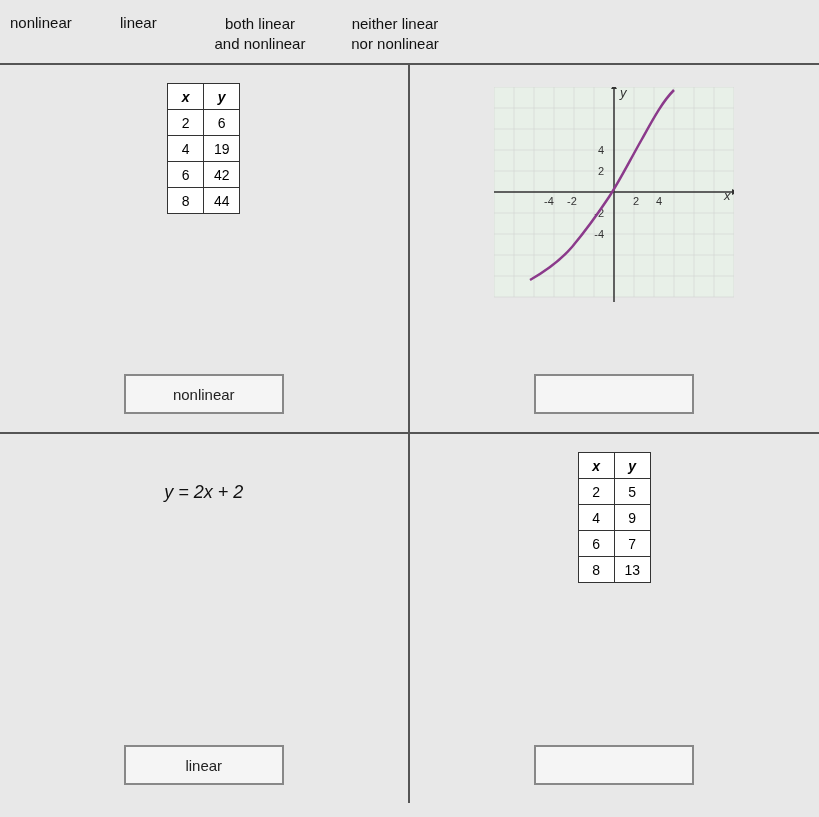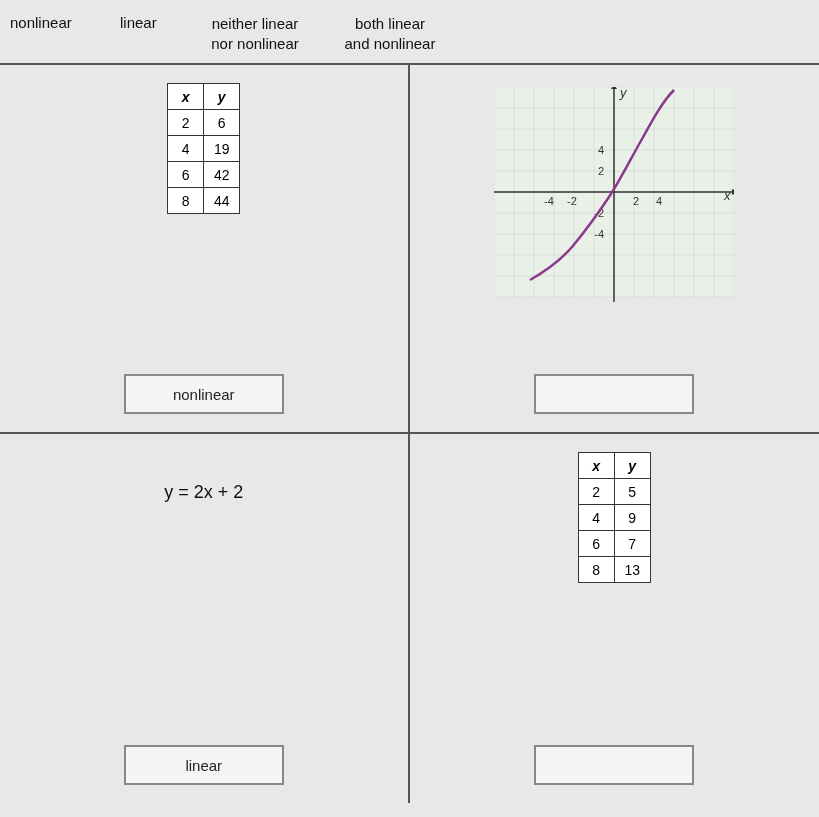--- a/index.html
+++ b/index.html
@@ -118,37 +118,38 @@
     }
 
     .graph-area svg {
       width: 100%;
       height: 100%;
     }
 
     
     .equation {
       font-size: 18px;
+      font-style: italic;
       margin-top: 30px;
       color: #111;
     }
   </style>
 </head>
 <body>
 
 <div class="drag-labels">
   <div class="drag-label nonlinear">nonlinear</div>
   <div class="drag-label linear">linear</div>
+  <div class="drag-label both">
+    <span>both linear</span><br>
+    <span>and nonlinear</span>
+  </div>
   <div class="drag-label neither">
     <span>neither linear</span><br>
     <span>nor nonlinear</span>
-  </div>
-  <div class="drag-label both">
-    <span>both linear</span><br>
-    <span>and nonlinear</span>
   </div>
 </div>
 
 <div class="grid-container">
 
   <div class="cell">
     <table class="data-table">
       <thead>
         <tr>
           <th>x</th>

